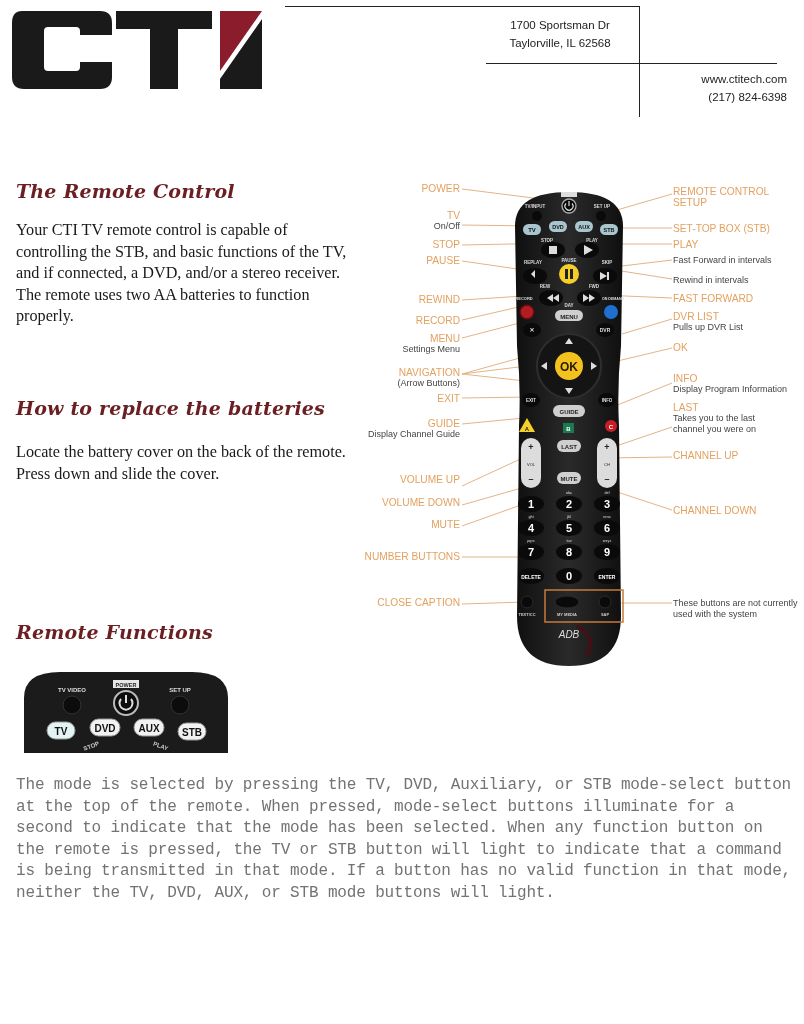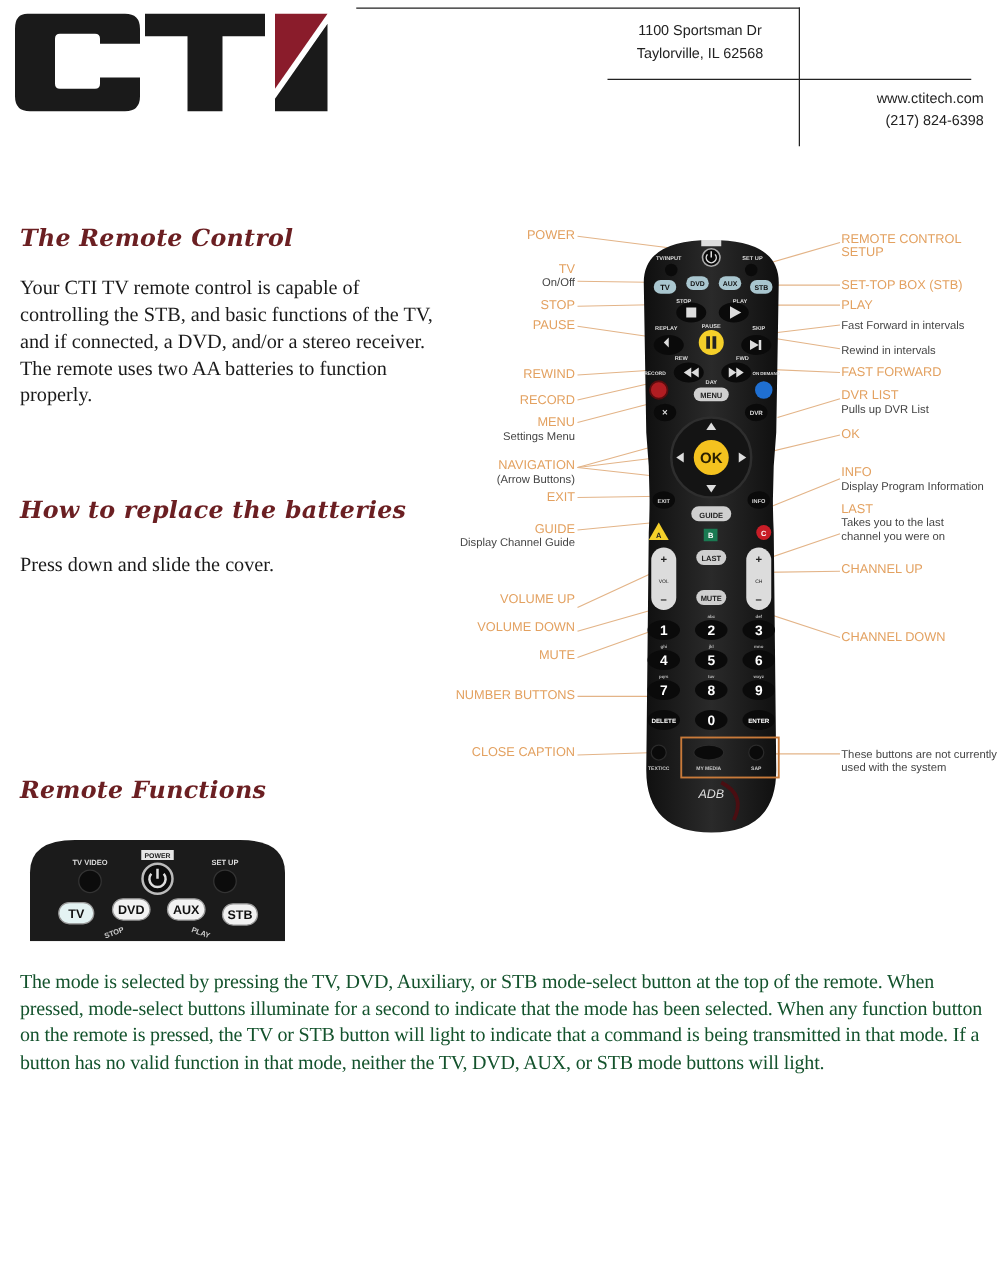--- a/index.html
+++ b/index.html
@@ -8,21 +8,21 @@
 
     
     .logo { position: absolute; left: 12px; top: 5px; width: 252px; height: 86px; }
     .hline { position: absolute; background: #222; height: 1px; }
     .vline { position: absolute; background: #222; width: 1px; }
     .addr { position: absolute; font-family: "Liberation Sans", sans-serif; font-size: 11.5px; line-height: 18px; color: #222; text-align: center; }
 
     
     .h2 { position: absolute; left: 16px; font-family: "DejaVu Serif", serif; font-style: italic; font-weight: bold; color: #6b1f22; font-size: 19px; letter-spacing: 0.2px; }
     .para { position: absolute; left: 16px; font-family: "Liberation Serif", serif; font-size: 16.2px; line-height: 21.5px; color: #1a1a1a; }
-    .bottom-para { position: absolute; left: 16px; top: 775px; width: 780px; font-family: Liberation Serif, serif; font-size: 16px; line-height: 21.5px; color: #14532d; letter-spacing: -0.15px; }
+    .bottom-para { position: absolute; left: 16px; top: 775px; width: 780px; font-family: Liberation Mono, monospace; font-size: 16px; line-height: 21.5px; color: #737373; letter-spacing: -0.15px; }
 
     
     .diagram { position: absolute; left: 360px; top: 172px; width: 444px; height: 500px; }
     .lbl { position: absolute; font-family: "Liberation Sans", sans-serif; font-size: 10.2px; line-height: 11px; color: #e3a160; white-space: nowrap; }
     .lbl.r { text-align: right; }
     .sub { position: absolute; font-family: "Liberation Sans", sans-serif; font-size: 9px; line-height: 11px; color: #444; white-space: nowrap; }
     .sub.r { text-align: left; }
     svg.lines { position: absolute; left: 0; top: 0; width: 444px; height: 500px; pointer-events: none; }
 
     .remote-body { position: absolute; left: 147px; top: 14px; width: 124px; height: 484px; }
@@ -42,33 +42,34 @@
   <path d="M208 6 H250 L208 66 Z" fill="#8a1c2b"></path>
   <path d="M250 14 V84 H208 V74 Z" fill="#1a1a1a"></path>
   <line x1="252" y1="8" x2="204" y2="76" stroke="#ffffff" stroke-width="3"></line>
 </svg>
 
 <div class="hline" style="left:285px; top:6px; width:355px;"></div>
 <div class="vline" style="left:639px; top:6px; height:111px;"></div>
 <div class="hline" style="left:486px; top:63px; width:291px;"></div>
 
 <div class="addr" style="left:490px; top:16px; width:140px;">
-  <div>1100 Sportsman Dr</div>
+  <div>1700 Sportsman Dr</div>
   <div>Taylorville, IL 62568</div>
 </div>
 <div class="addr" style="left:645px; top:70px; width:142px;text-align:right;">
   <div>www.ctitech.com</div>
   <div>(217) 824-6398</div>
 </div>
 
 <div class="h2" style="top:180px;">The Remote Control</div>
 <div class="para" style="top:220px; width:342px;">Your CTI TV remote control is capable of controlling the STB, and basic functions of the TV, and if connected, a DVD, and/or a stereo receiver. The remote uses two AA batteries to function properly.</div>
 
 <div class="h2" style="top:397px;">How to replace the batteries</div>
 <div class="para" style="top:442px; width:345px;">
+  <div>Locate the battery cover on the back of the remote.</div>
   <div>Press down and slide the cover.</div>
 </div>
 
 <div class="h2" style="top:621px;">Remote Functions</div>
 
 <svg class="mini-remote" viewBox="0 0 212 85">
   <rect x="0" y="0" width="212" height="85" fill="#ffffff"></rect>
   <path d="M4 85 V30 Q4 4 40 4 H172 Q208 4 208 30 V85 Z" fill="#1b1b1b"></path>
   <text x="52" y="24" font-family="Liberation Sans, sans-serif" font-size="6" font-weight="bold" fill="#ddd" text-anchor="middle">TV VIDEO</text>
   <circle cx="52" cy="37" r="9" fill="#0c0c0c" stroke="#333" stroke-width="1"></circle>

